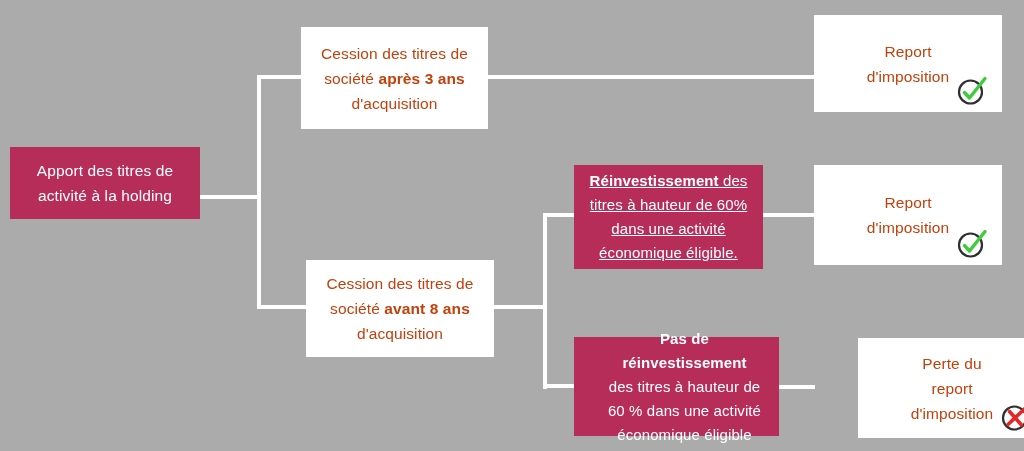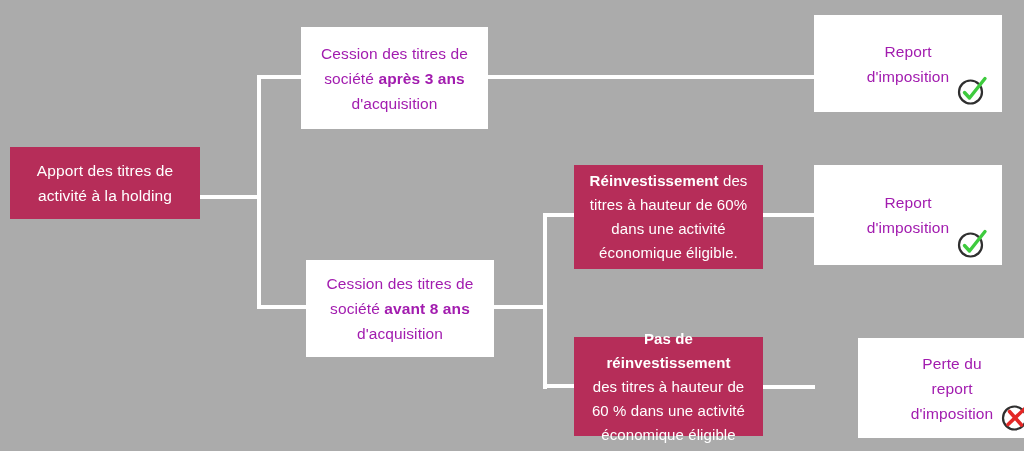--- a/index.html
+++ b/index.html
@@ -15,21 +15,21 @@
   .node {
     position: absolute;
     display: flex;
     align-items: center;
     justify-content: center;
     text-align: center;
     font-size: 15.5px;
     line-height: 25px;
     letter-spacing: 0.1px;
   }
-  .node.white { background: #ffffff; color: #a21caf; }
+  .node.white { background: #ffffff; color: #c2410c; }
   .node.crimson { background: #b62d59; color: #ffffff; }
   .node .txt { width: 100%; padding: 0 6px; box-sizing: border-box; }
   .node b { font-weight: 700; }
   .badge {
     position: absolute;
     right: 12px;
     bottom: 5px;
     width: 34px;
     height: 34px;
   }
@@ -67,30 +67,30 @@
   </div>
 
   <div class="node white" style="left:306px; top:260px; width:188px; height:97px;">
     <div class="txt">
       <div>Cession des titres de</div>
       <div><span>société </span><b>avant 8 ans</b></div>
       <div>d'acquisition</div>
     </div>
   </div>
 
-  <div class="node crimson" style="left:574px; top:165px; width:189px; height:104px; font-size:15px; line-height:24px;">
+  <div class="node crimson" style="left:574px; top:165px; width:189px; height:104px; font-size:15px; line-height:24px;text-decoration:underline;">
     <div class="txt">
       <div><b>Réinvestissement</b><span> des</span></div>
       <div>titres à hauteur de 60%</div>
       <div>dans une activité</div>
       <div>économique éligible.</div>
     </div>
   </div>
 
-  <div class="node crimson" style="left:574px; top:337px; width:189px; height:99px; font-size:15px; line-height:24px;">
+  <div class="node crimson" style="left:574px; top:337px; width:189px; height:99px; font-size:15px; line-height:24px;padding-left:16px;">
     <div class="txt">
       <div><b>Pas de réinvestissement</b></div>
       <div>des titres à hauteur de</div>
       <div>60 % dans une activité</div>
       <div>économique éligible</div>
     </div>
   </div>
 
   <div class="node white" style="left:814px; top:15px; width:188px; height:97px;">
     <div class="txt">

